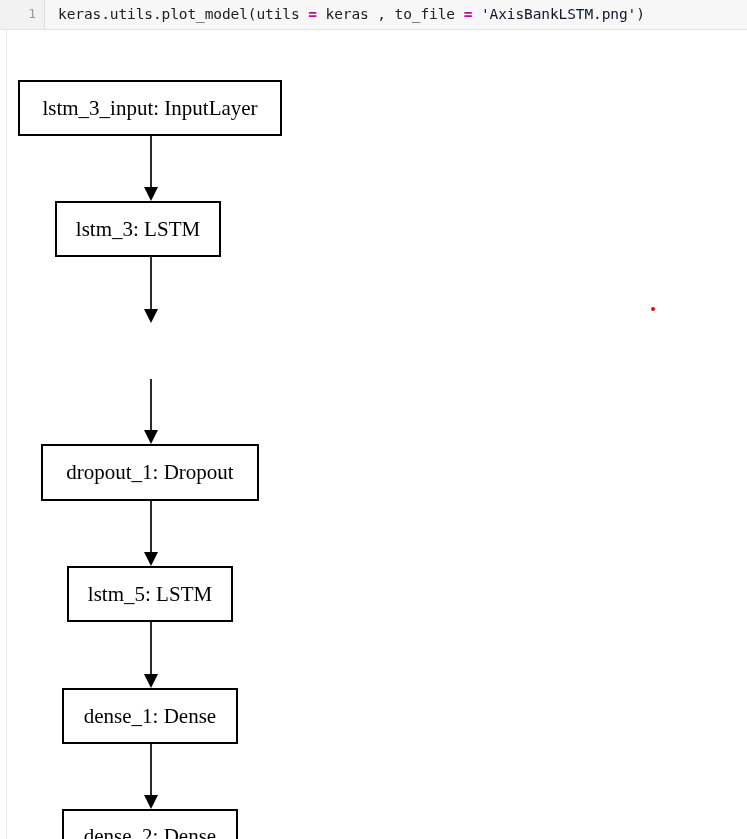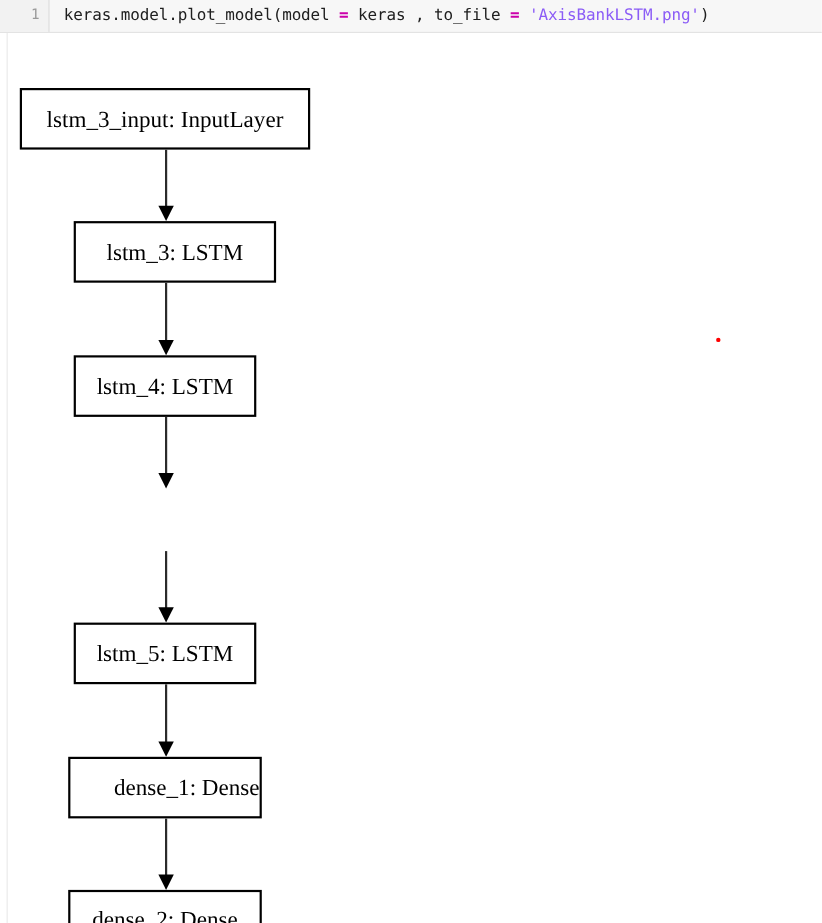--- a/index.html
+++ b/index.html
@@ -50,21 +50,21 @@
     top: 4px;
     font-family: "DejaVu Sans Mono", "Liberation Mono", monospace;
     font-size: 14.5px;
     line-height: 21px;
     color: #202020;
     white-space: pre;
     letter-spacing: -0.1px;
   }
   .tok-plain  { color: #202020; }
   .tok-op     { color: #cc00aa; font-weight: bold; }
-  .tok-string { color: #8b5cf6; }
+  .tok-string { color: #0f172a; }
 
   
   #output-area {
     position: absolute;
     left: 0;
     top: 30px;
     width: 747px;
     height: 809px;
     background: #ffffff;
   }
@@ -130,21 +130,21 @@
     border-radius: 50%;
   }
 </style>
 </head>
 <body>
 
 <div id="notebook-cell">
   <div id="gutter">
     <span id="line-number">1</span>
   </div>
-  <div id="code-line"><span class="tok-plain">keras.model.plot_model(model </span><span class="tok-op">=</span><span class="tok-plain"> keras , to_file </span><span class="tok-op">=</span><span class="tok-plain"> </span><span class="tok-string">'AxisBankLSTM.png'</span><span class="tok-plain">)</span></div>
+  <div id="code-line"><span class="tok-plain">keras.utils.plot_model(utils </span><span class="tok-op">=</span><span class="tok-plain"> keras , to_file </span><span class="tok-op">=</span><span class="tok-plain"> </span><span class="tok-string">'AxisBankLSTM.png'</span><span class="tok-plain">)</span></div>
 </div>
 
 <div id="output-area">
   <div id="output-left-rule"></div>
   <div id="model-graph">
       <div class="edge" style="left: 150px; top: 106px;">
         <div class="edge-line" style="height: 52px;"></div>
         <div class="edge-head" style="top: 51px;"></div>
       </div>
       <div class="edge" style="left: 150px; top: 227px;">
@@ -163,30 +163,30 @@
         <div class="edge-line" style="height: 53px;"></div>
         <div class="edge-head" style="top: 52px;"></div>
       </div>
       <div class="edge" style="left: 150px; top: 714px;">
         <div class="edge-line" style="height: 52px;"></div>
         <div class="edge-head" style="top: 51px;"></div>
       </div>
       <div class="node-box" style="left: 18px; top: 50px; width: 264px; height: 56px;">
         <span class="node-label">lstm_3_input: InputLayer</span>
       </div>
-      <div class="node-box" style="left: 67px; top: 171px; width: 184px; height: 56px;">
+      <div class="node-box" style="left: 55px; top: 171px; width: 166px; height: 56px;">
         <span class="node-label">lstm_3: LSTM</span>
       </div>
-      <div class="node-box" style="left: 67px; top: 293px; width: 166px; height: 56px;">
-        <span class="node-label">lstm_4: LSTM</span>
+      <div class="node-box" style="left: 41px; top: 414px; width: 218px; height: 57px;">
+        <span class="node-label">dropout_1: Dropout</span>
       </div>
       <div class="node-box" style="left: 67px; top: 536px; width: 166px; height: 56px; text-align: center;">
         <span class="node-label">lstm_5: LSTM</span>
       </div>
-      <div class="node-box" style="left: 62px; top: 658px; width: 176px; height: 56px; justify-content: flex-end;">
+      <div class="node-box" style="left: 62px; top: 658px; width: 176px; height: 56px;">
         <span class="node-label">dense_1: Dense</span>
       </div>
       <div class="node-box" style="left: 62px; top: 779px; width: 176px; height: 55px;">
         <span class="node-label">dense_2: Dense</span>
       </div>
       <div id="artifact-dot" style="left: 651px; top: 277px;"></div>
     </div>
 </div>
 
 </body></html>

